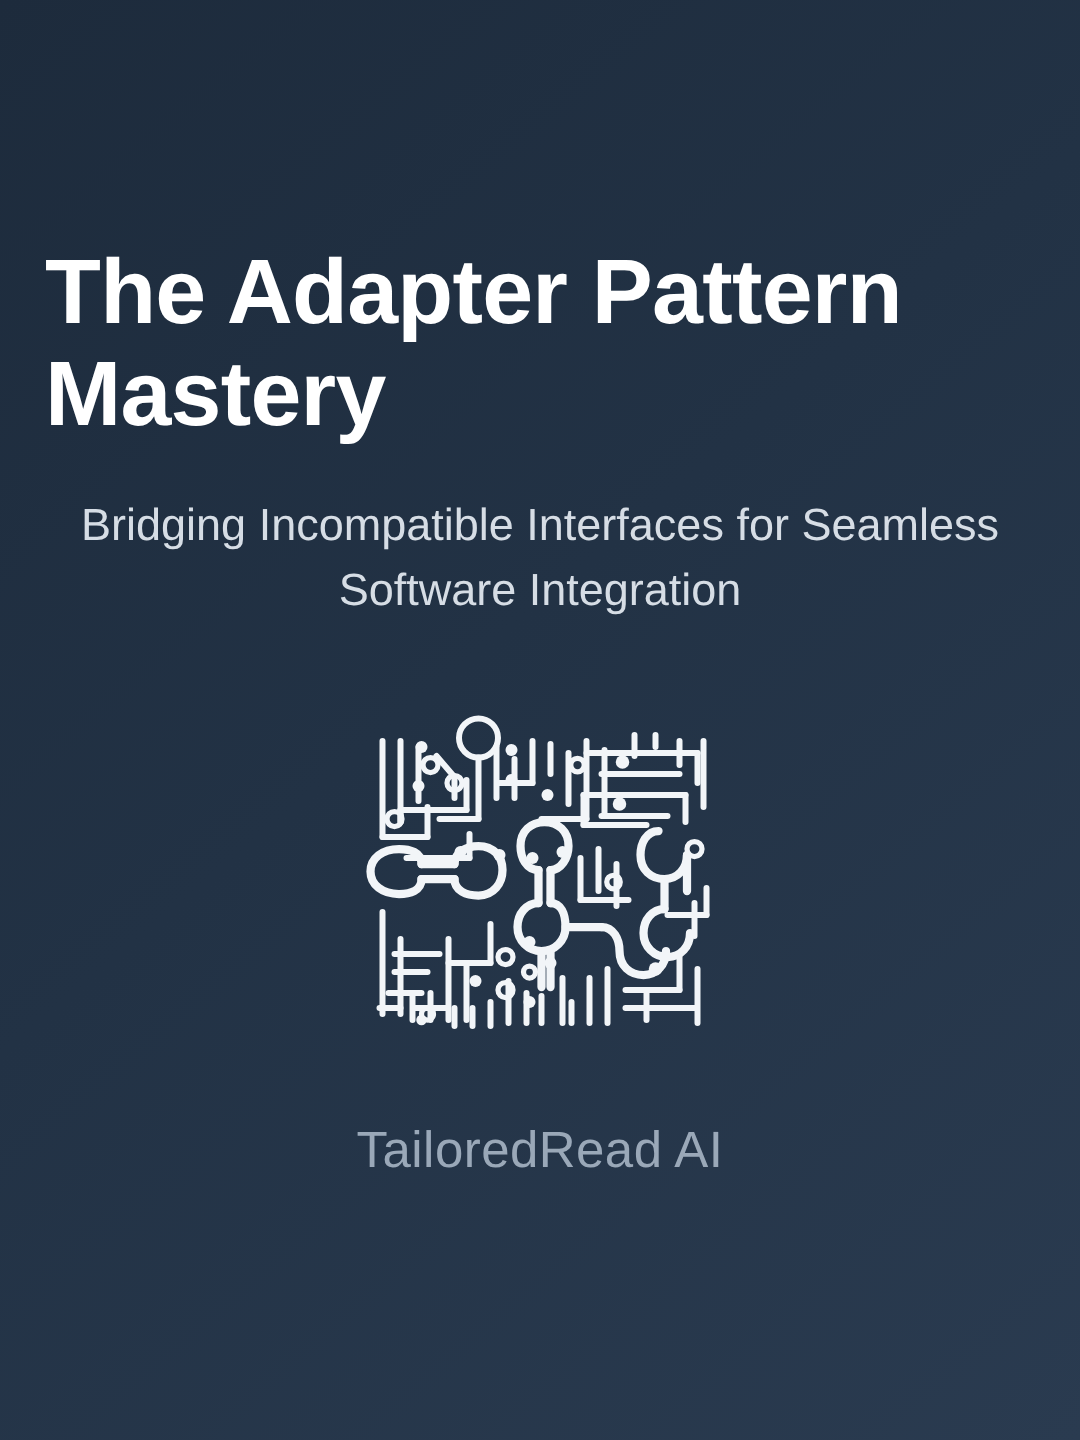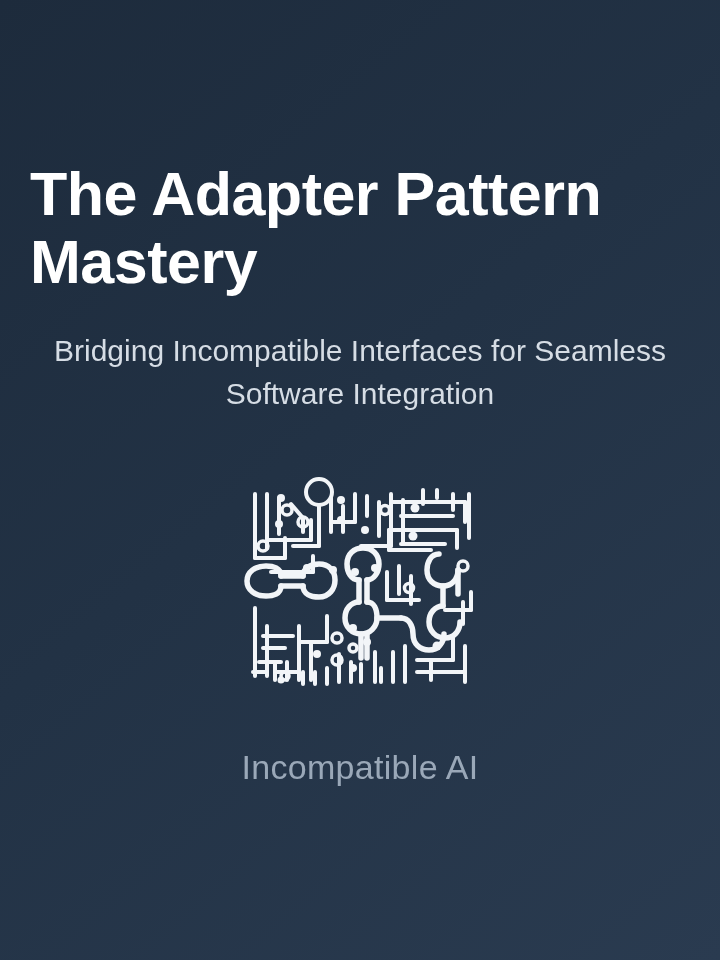--- a/index.html
+++ b/index.html
@@ -262,16 +262,16 @@
         <circle cx="126" cy="166" r="4"></circle>
         <circle cx="112" cy="192" r="4"></circle>
         <circle cx="40" cy="204" r="3.5"></circle>
         <circle cx="196" cy="170" r="4.5"></circle>
         <circle cx="76" cy="178" r="4"></circle>
       </g>
     </svg>
   </div>
 
   <div class="publisher-block">
-    <p class="cover-publisher">Incompatible AI</p>
+    <p class="cover-publisher">TailoredRead AI</p>
   </div>
 
 </div>
 
 </body></html>

